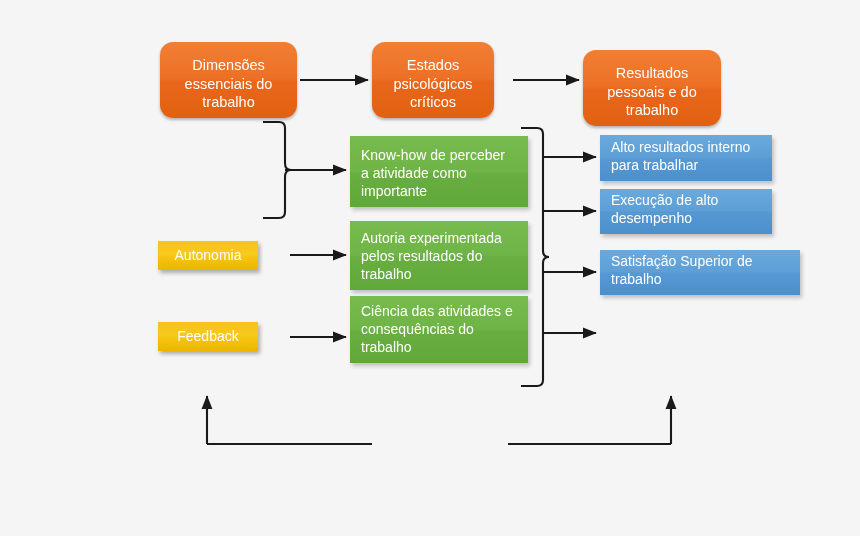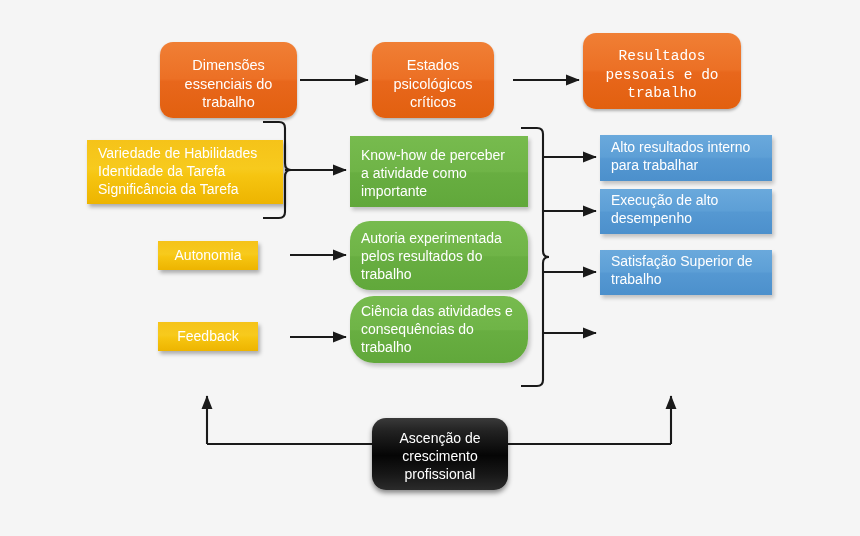--- a/index.html
+++ b/index.html
@@ -113,73 +113,63 @@
 essenciais do
 trabalho</span>
   </div>
 
   <div class="box orange" style="left:372px;top:42px;width:122px;height:76px;">
     <span class="txt">Estados
 psicológicos
 críticos</span>
   </div>
 
-  <div class="box orange" style="left:583px;top:33px;width:158px;height:76px;font-family:Liberation Mono, monospace;">
+  <div class="box orange" style="left:583px;top:50px;width:138px;height:76px;">
     <span class="txt">Resultados
 pessoais e do
 trabalho</span>
   </div>
 
-  <div class="box yellow" style="left:87px;top:140px;width:196px;height:64px;">
-    <span class="txt">Variedade de Habilidades
-Identidade da Tarefa
-Significância da Tarefa</span>
-  </div>
 
   <div class="box yellow center" style="left:158px;top:241px;width:100px;height:29px;">
     <span class="txt">Autonomia</span>
   </div>
 
   <div class="box yellow center" style="left:158px;top:322px;width:100px;height:29px;">
     <span class="txt">Feedback</span>
   </div>
 
   <div class="box green" style="left:350px;top:136px;width:178px;height:71px;">
     <span class="txt">Know-how de perceber
 a atividade como
 importante</span>
   </div>
 
-  <div class="box green" style="left:350px;top:221px;width:178px;height:69px;border-radius:20px;">
+  <div class="box green" style="left:350px;top:221px;width:178px;height:69px;">
     <span class="txt">Autoria experimentada
 pelos resultados do
 trabalho</span>
   </div>
 
-  <div class="box green" style="left:350px;top:296px;width:178px;height:67px;border-radius:24px;">
+  <div class="box green" style="left:350px;top:296px;width:178px;height:67px;">
     <span class="txt">Ciência das atividades  e
 consequências do
 trabalho</span>
   </div>
 
   <div class="box blue" style="left:600px;top:135px;width:172px;height:46px;">
     <span class="txt">Alto resultados interno
 para trabalhar</span>
   </div>
 
   <div class="box blue" style="left:600px;top:189px;width:172px;height:45px;">
     <span class="txt">Execução de alto
 desempenho</span>
   </div>
 
-  <div class="box blue" style="left:600px;top:250px;width:172px;height:45px;">
+  <div class="box blue" style="left:600px;top:250px;width:200px;height:45px;">
     <span class="txt">Satisfação Superior de
 trabalho</span>
   </div>
 
 
-  <div class="box black" style="left:372px;top:418px;width:136px;height:72px;">
-    <span class="txt">Ascenção de
-crescimento
-profissional</span>
-  </div>
 
 </div>
 
 </body></html>

